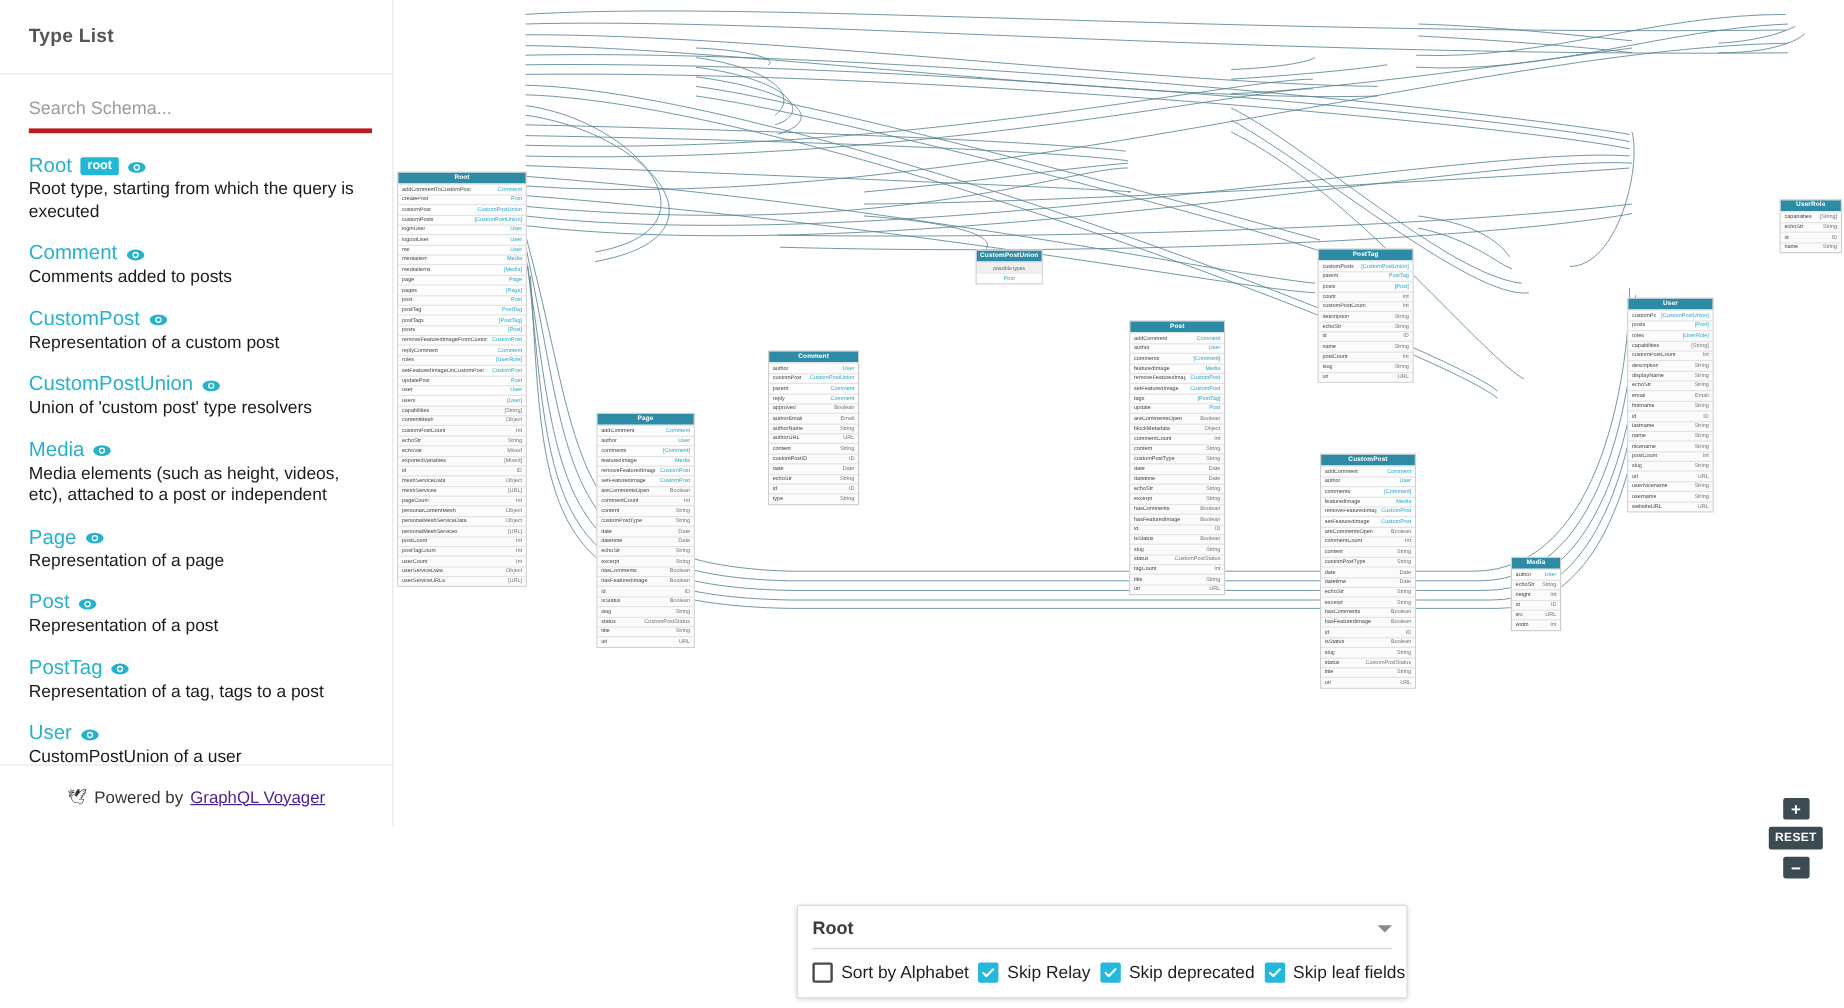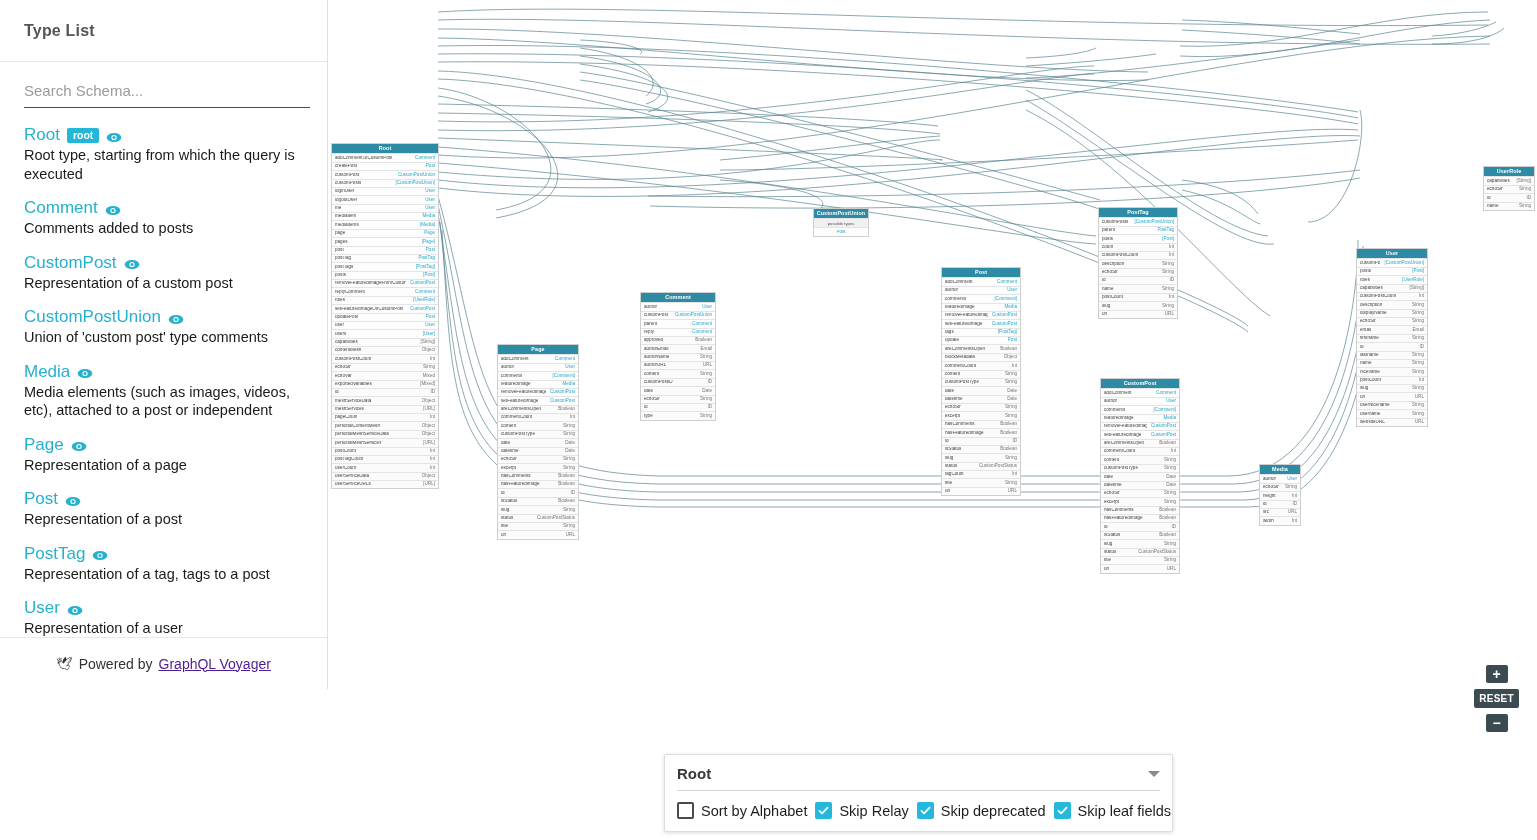--- a/index.html
+++ b/index.html
@@ -21,21 +21,21 @@
   .sidebar-header {
     height:62px; flex:0 0 62px;
     display:flex; align-items:center;
     padding:0 24px;
     border-bottom:1px solid #e8e8e8;
   }
   .sidebar-title { font-size:16px; font-weight:bold; color:#555; letter-spacing:.2px; }
   .sidebar-body { flex:1 1 auto; padding:0 24px; overflow:hidden; }
   .search-wrap { padding-top:14px; padding-bottom:4px; }
   .search-input {
-    width:286px; border:none; border-bottom:1px solid #b91c1c;
+    width:286px; border:none; border-bottom:4px solid #b91c1c;
     outline:none; font-size:15px; padding:6px 0 8px 0;
     font-family:"Liberation Sans", sans-serif; color:#333; background:transparent;
   }
   .search-input::placeholder { color:#9b9b9b; }
 
   .type-list { margin-top:14px; }
   .type-entry { margin-bottom:16px; }
   .type-row { display:flex; align-items:center; gap:7px; line-height:1; }
   .type-name { color:#26b1cc; font-size:17px; cursor:pointer; }
   .root-badge {
@@ -170,32 +170,32 @@
           </div>
           <div class="type-entry">
             <div class="type-row">
               <span class="type-name">CustomPostUnion</span>
               <span class="eye-icon"><svg viewBox="0 0 22 14" width="16" height="11">
                   <ellipse cx="11" cy="7" rx="10" ry="6.2" fill="#26b1cc"></ellipse>
                   <circle cx="11" cy="7" r="3.6" fill="#ffffff"></circle>
                   <circle cx="11" cy="7" r="2.1" fill="#26b1cc"></circle>
                 </svg></span>
             </div>
-            <div class="type-desc">Union of 'custom post' type comments</div>
+            <div class="type-desc">Union of 'custom post' type resolvers</div>
           </div>
           <div class="type-entry">
             <div class="type-row">
               <span class="type-name">Media</span>
               <span class="eye-icon"><svg viewBox="0 0 22 14" width="16" height="11">
                   <ellipse cx="11" cy="7" rx="10" ry="6.2" fill="#26b1cc"></ellipse>
                   <circle cx="11" cy="7" r="3.6" fill="#ffffff"></circle>
                   <circle cx="11" cy="7" r="2.1" fill="#26b1cc"></circle>
                 </svg></span>
             </div>
-            <div class="type-desc">Media elements (such as images, videos, etc), attached to a post or independent</div>
+            <div class="type-desc">Media elements (such as height, videos, etc), attached to a post or independent</div>
           </div>
           <div class="type-entry">
             <div class="type-row">
               <span class="type-name">Page</span>
               <span class="eye-icon"><svg viewBox="0 0 22 14" width="16" height="11">
                   <ellipse cx="11" cy="7" rx="10" ry="6.2" fill="#26b1cc"></ellipse>
                   <circle cx="11" cy="7" r="3.6" fill="#ffffff"></circle>
                   <circle cx="11" cy="7" r="2.1" fill="#26b1cc"></circle>
                 </svg></span>
             </div>
@@ -225,21 +225,21 @@
           </div>
           <div class="type-entry">
             <div class="type-row">
               <span class="type-name">User</span>
               <span class="eye-icon"><svg viewBox="0 0 22 14" width="16" height="11">
                   <ellipse cx="11" cy="7" rx="10" ry="6.2" fill="#26b1cc"></ellipse>
                   <circle cx="11" cy="7" r="3.6" fill="#ffffff"></circle>
                   <circle cx="11" cy="7" r="2.1" fill="#26b1cc"></circle>
                 </svg></span>
             </div>
-            <div class="type-desc">Representation of a user</div>
+            <div class="type-desc">CustomPostUnion of a user</div>
           </div>
           <div class="type-entry">
             <div class="type-row">
               <span class="type-name">UserRole</span>
               <span class="eye-icon"><svg viewBox="0 0 22 14" width="16" height="11">
                   <ellipse cx="11" cy="7" rx="10" ry="6.2" fill="#26b1cc"></ellipse>
                   <circle cx="11" cy="7" r="3.6" fill="#ffffff"></circle>
                   <circle cx="11" cy="7" r="2.1" fill="#26b1cc"></circle>
                 </svg></span>
             </div>

